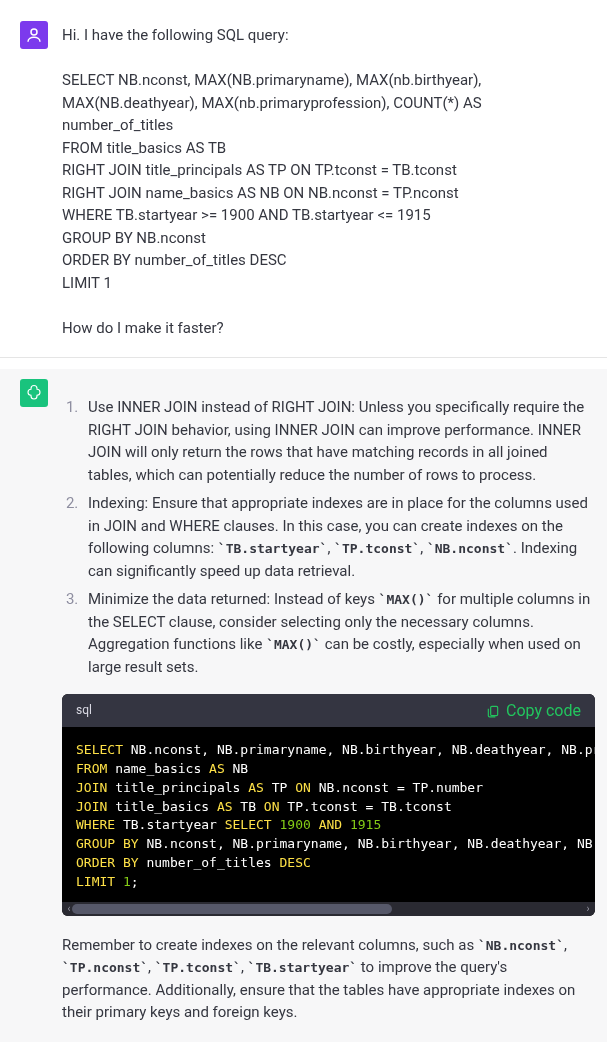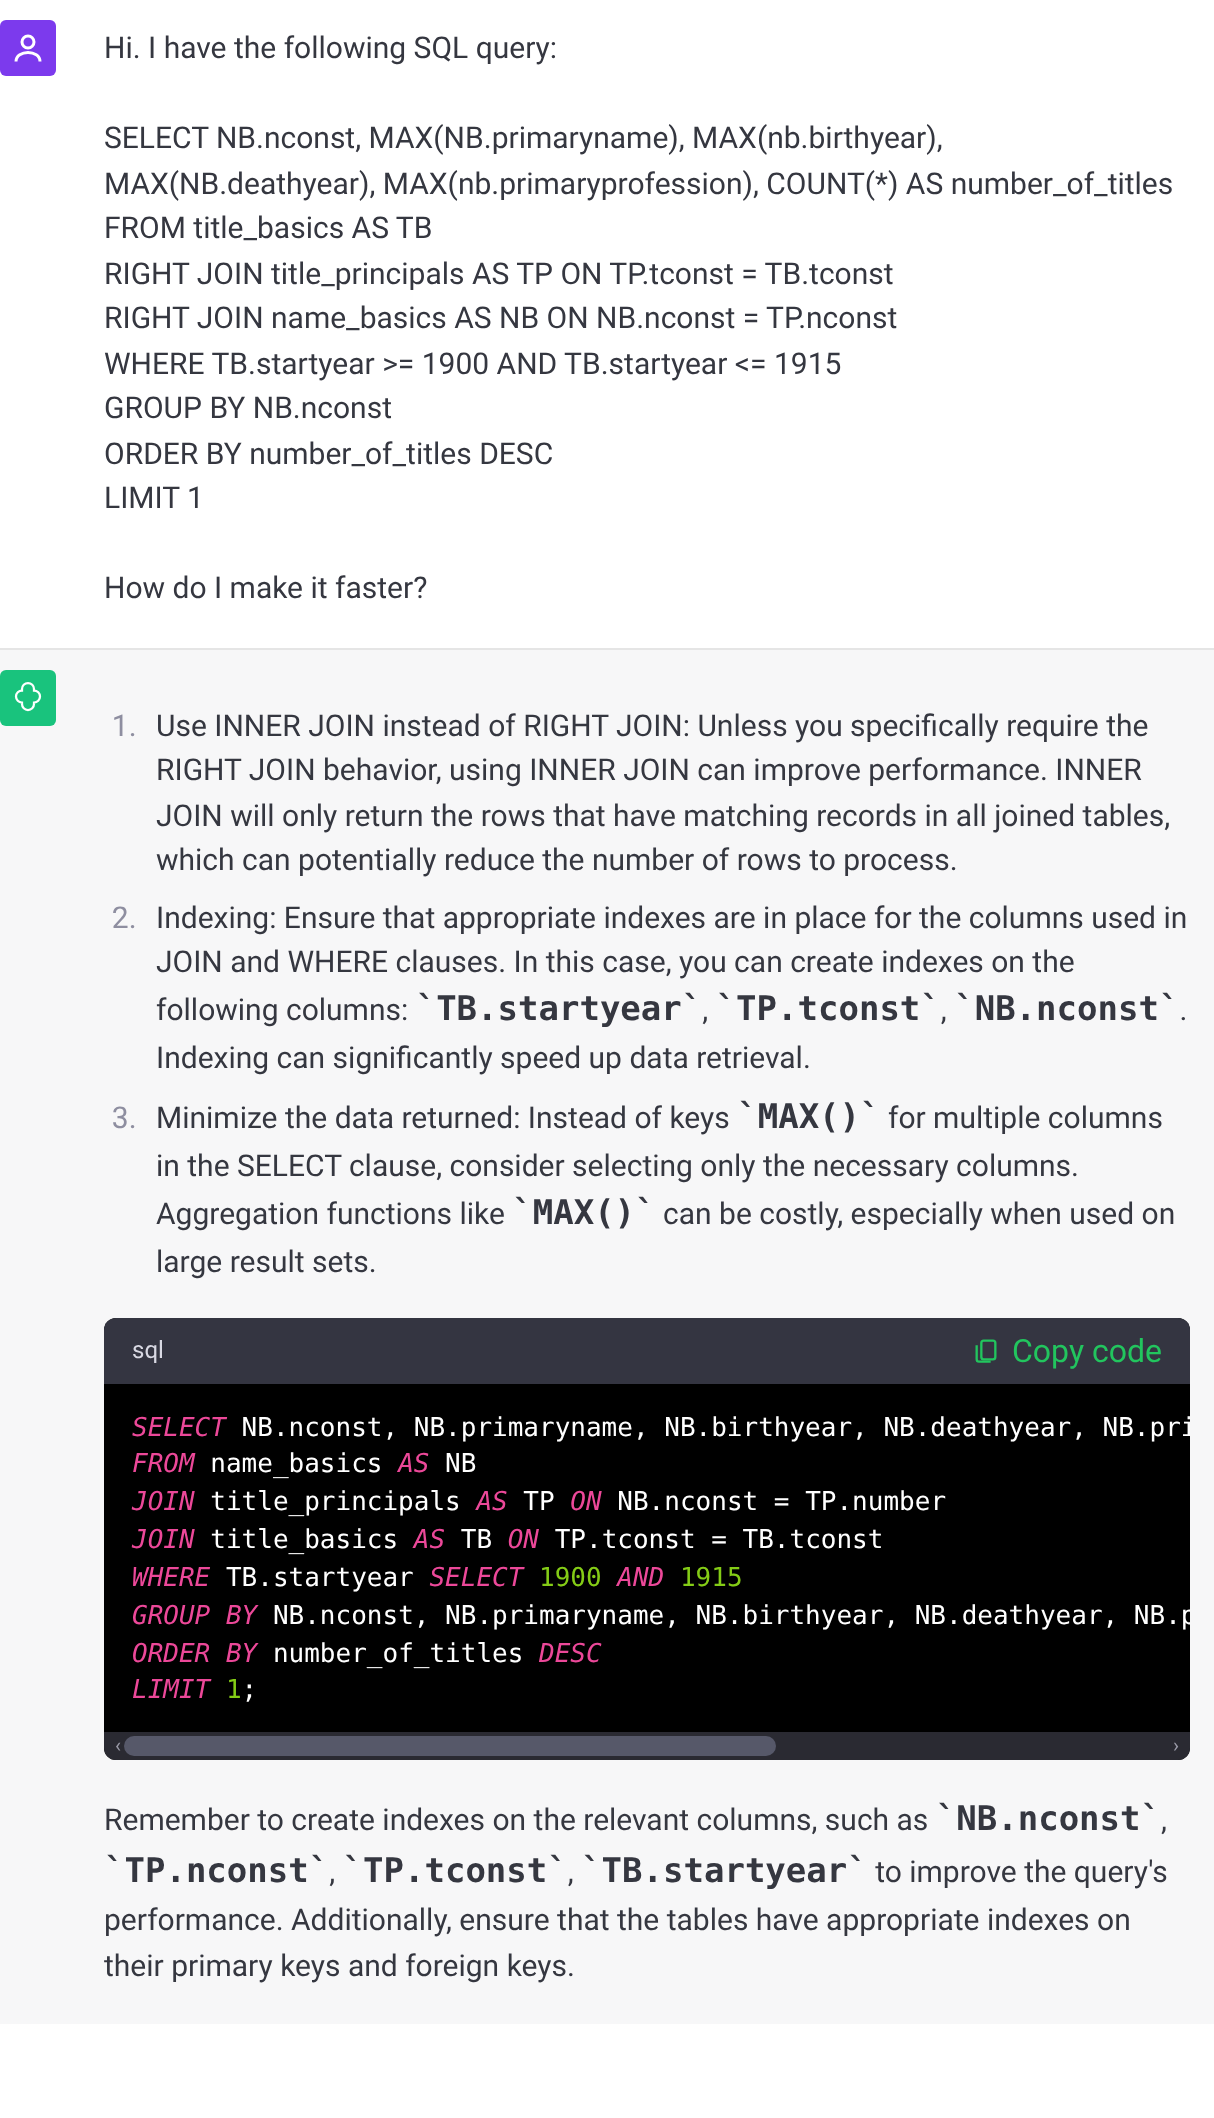--- a/index.html
+++ b/index.html
@@ -6,22 +6,23 @@
   body {
     font-family: -apple-system, BlinkMacSystemFont, "Segoe UI", Roboto, Helvetica, Arial, sans-serif;
     font-size: 15px;
     line-height: 1.5;
     color: #353740;
     background: #ffffff;
     width: 607px;
   }
   .msg {
     display: flex;
-    padding: 10px 12px 18px 0;
-    gap: 24px;
+    padding: 10px 12px 18px 20px;
+    gap: 14px;
+    margin-top: 11px;
   }
   .msg.user { background: #ffffff; border-bottom: 1px solid #e5e5e5; }
   .msg.assistant { background: #f7f7f8; }
   .avatar {
     width: 28px; height: 28px;
     flex: 0 0 28px;
     border-radius: 3px;
     display: flex;
     align-items: center;
     justify-content: center;
@@ -31,21 +32,21 @@
   .avatar svg { width: 18px; height: 18px; display:block; }
   .content { flex: 1; min-width: 0; padding-top:3px; }
   .content p { margin: 0 0 12px 0; }
   .content p:last-child { margin-bottom: 0; }
   .user .content { white-space: pre-wrap; }
   ol { padding-left: 20px; margin: 14px 0 16px 0; }
   ol li { margin: 0 0 6px 0; padding-left: 6px; }
   ol li::marker { color: #8e8ea0; }
   code.inline {
     font-family: ui-monospace, SFMono-Regular, Menlo, Consolas, monospace;
-    font-size: 17px;
+    font-size: 13px;
     background: transparent;
     font-weight: 600;
   }
   .codeblock {
     margin: 10px 0 18px 0;
     border-radius: 6px;
     overflow: hidden;
     background: #000000;
     position: relative;
   }
@@ -67,21 +68,21 @@
   pre {
     margin: 0;
     padding: 14px 14px 10px 14px;
     overflow-x: auto;
     font-family: ui-monospace, SFMono-Regular, Menlo, Consolas, monospace;
     font-size: 13px;
     line-height: 1.45;
     color: #ffffff;
     background: #000000;
   }
-  .tok-kw  { color: #ec4899; font-style: italic; }
+  .tok-kw  { color: #fde047; }
   .tok-num { color: #84cc16; }
   .scrollbar {
     height: 14px; background: #2a2a32;
     display: flex; align-items: center;
     position: relative;
   }
   .scrollbar .thumb {
     position: absolute; left: 10px; top: 2px;
     height: 10px; width: 60%;
     background: #565869; border-radius: 5px;

